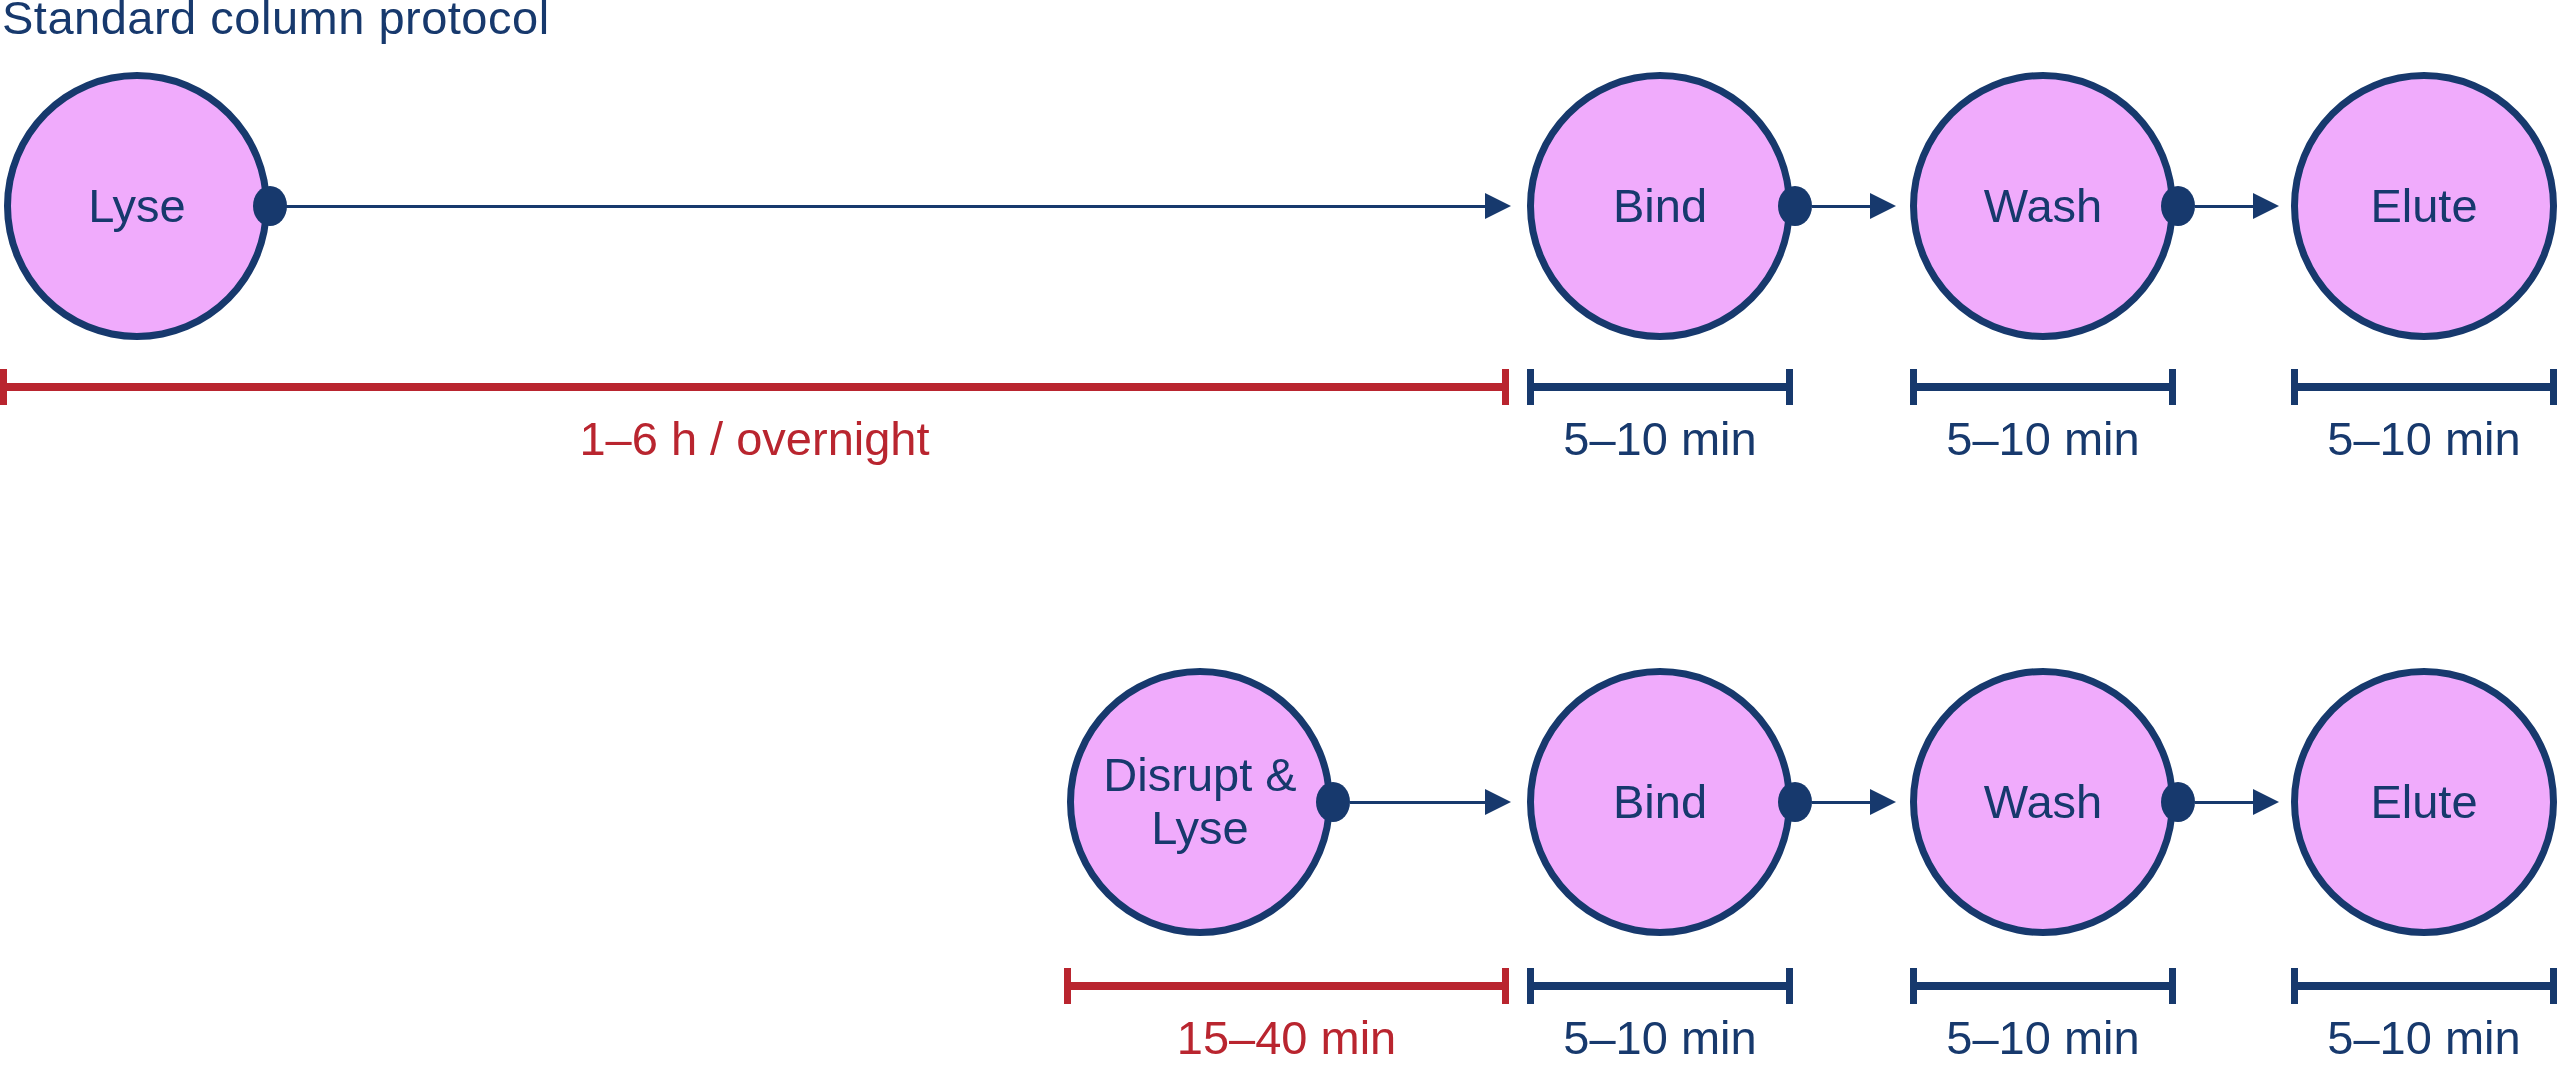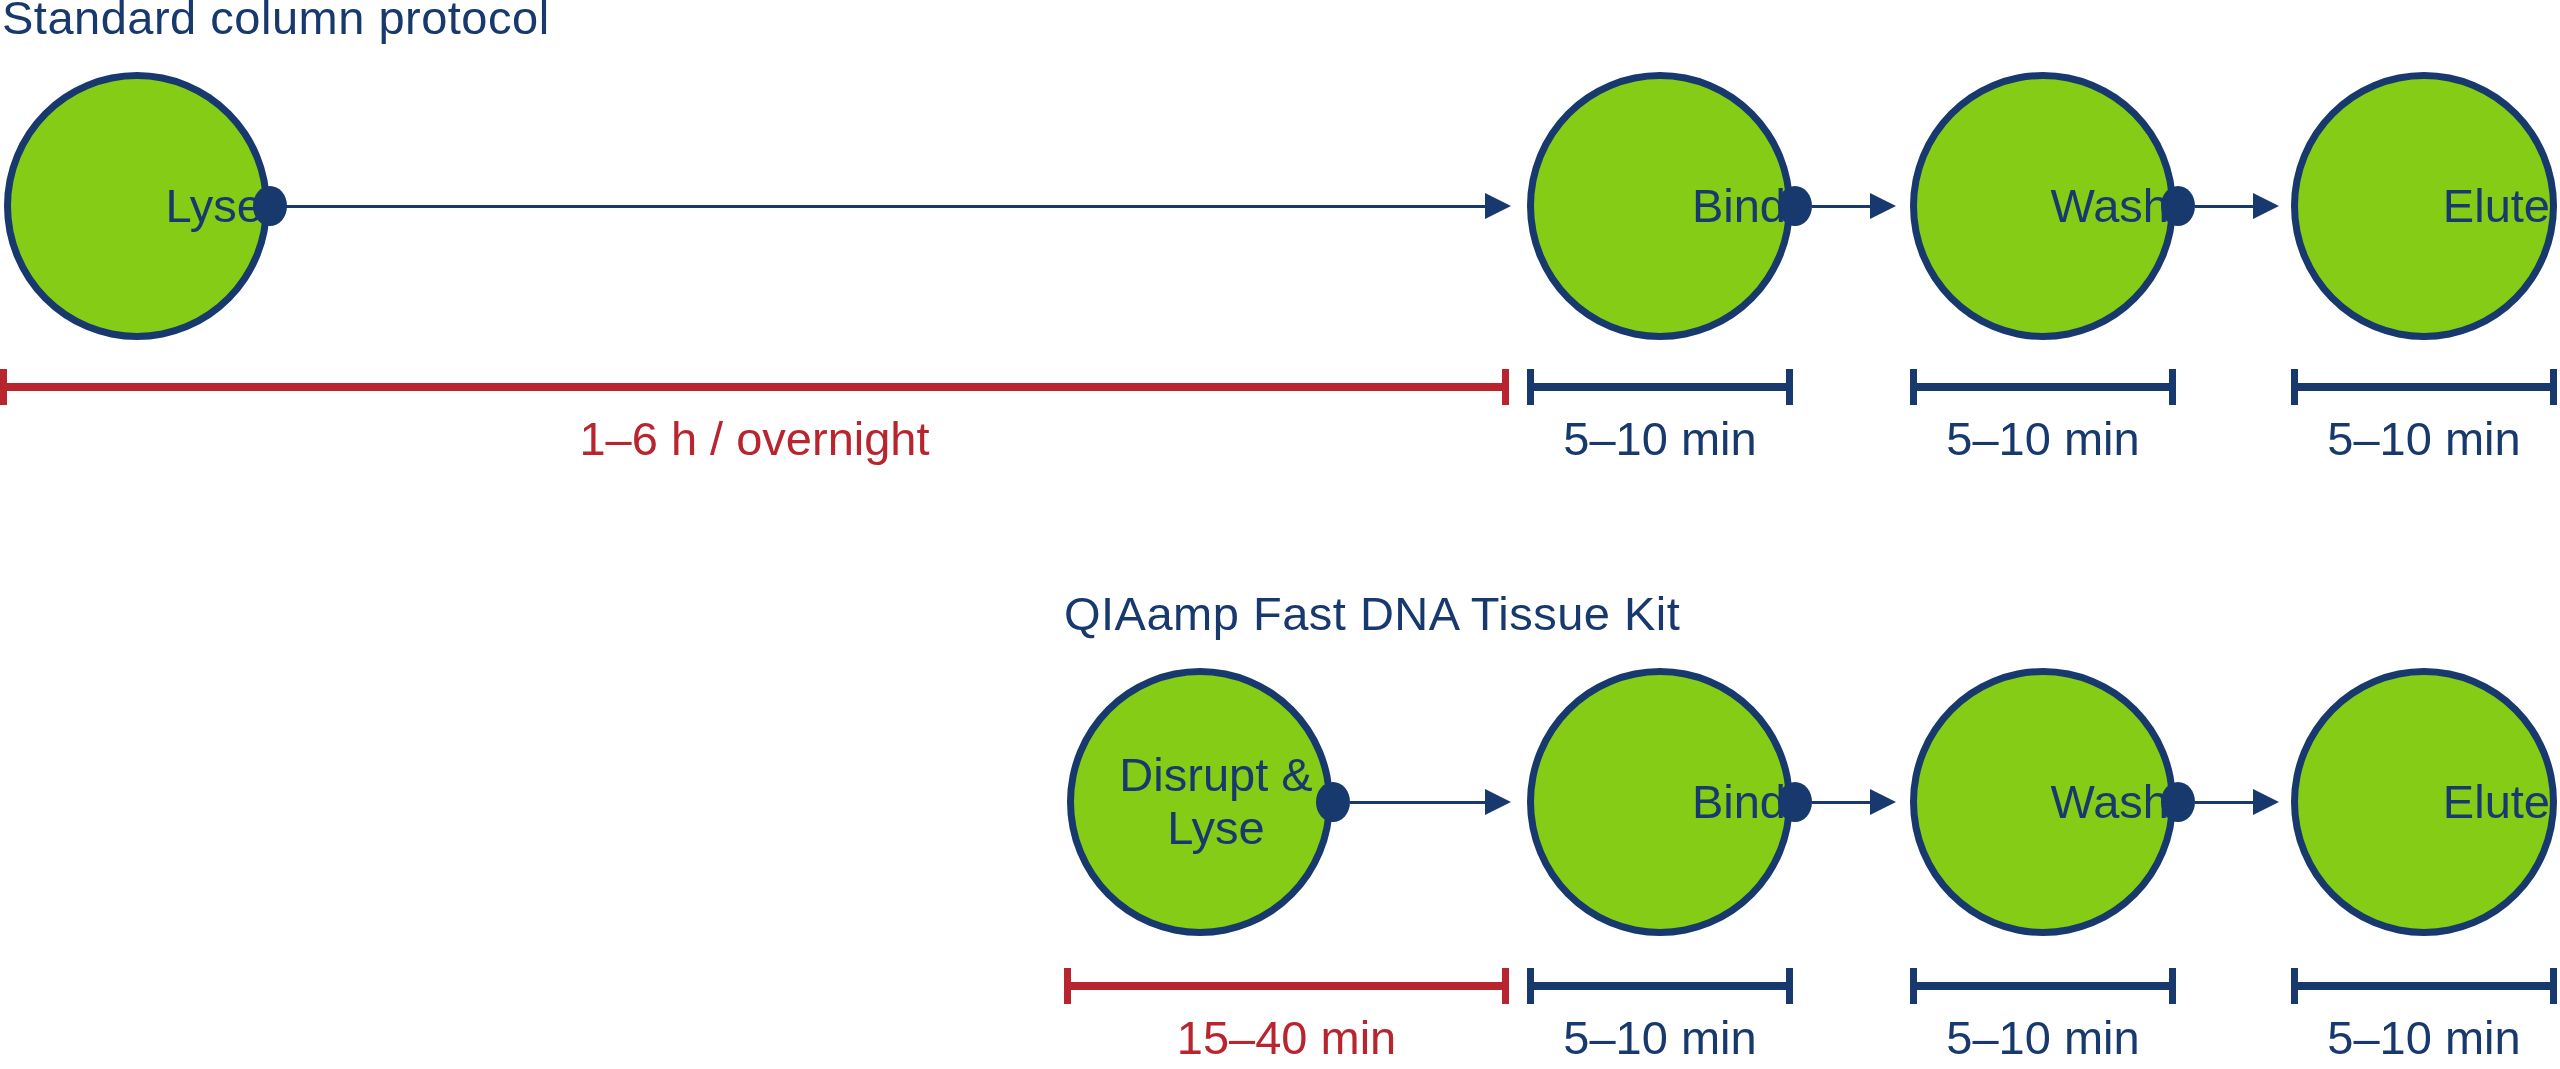--- a/index.html
+++ b/index.html
@@ -20,22 +20,22 @@
     color:var(--navy);
     white-space:nowrap;
     letter-spacing:0.5px;
   }
   .circle{
     position:absolute;
     width:266px;height:268px;
     box-sizing:border-box;
     border:7px solid var(--navy);
     border-radius:50%;
-    display:flex;align-items:center;justify-content:flex-end;
-    background:#84cc16;
+    display:flex;align-items:center;justify-content:center;
+    background:#f0abfc;
   }
   .step-label{
     font-size:47px;line-height:1.12;
     color:var(--navy);
     text-align:center;
     max-width:220px;
   }
   .dot{
     position:absolute;
     width:34px;height:40px;
@@ -124,21 +124,20 @@
   </div>
   <div class="bracket blue" style="left:2291px;top:369px;width:266px;">
     <div class="bar"></div>
   </div>
 
   <div class="duration-label red" style="left:0px;top:412px;width:1509px;">1–6 h / overnight</div>
   <div class="duration-label blue" style="left:1527px;top:412px;width:266px;">5–10 min</div>
   <div class="duration-label blue" style="left:1910px;top:412px;width:266px;">5–10 min</div>
   <div class="duration-label blue" style="left:2291px;top:412px;width:266px;">5–10 min</div>
 
-  <div class="title" style="left:1064px;top:590px;">QIAamp Fast DNA Tissue Kit</div>
 
   <div class="circle" style="left:1067px;top:668px;">
     <span class="step-label">Disrupt &amp; Lyse</span>
   </div>
   <div class="circle" style="left:1527px;top:668px;">
     <span class="step-label">Bind</span>
   </div>
   <div class="circle" style="left:1910px;top:668px;">
     <span class="step-label">Wash</span>
   </div>

